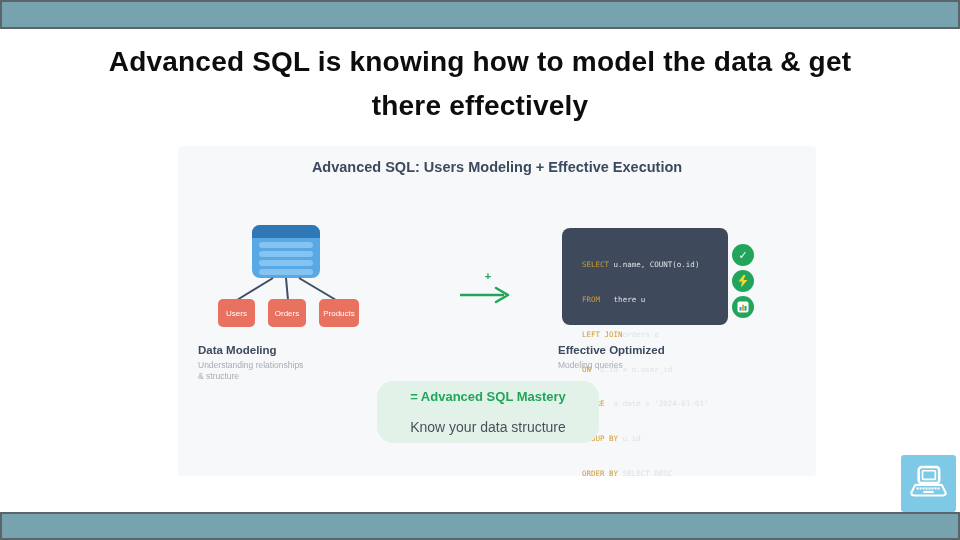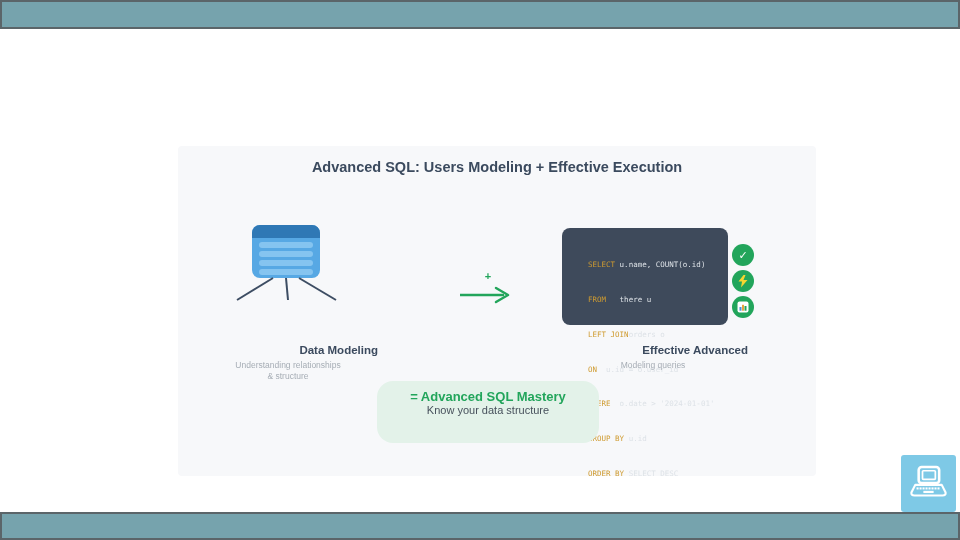--- a/index.html
+++ b/index.html
@@ -21,53 +21,57 @@
   .db-header { height:13px; background:#2f78b5; }
   .db-rows { padding:4px 7px 0 7px; }
   .db-row { height:6px; border-radius:3px; background:#85c4f0; margin-bottom:3px; }
 
   .connectors { position:absolute; left:40px; top:128px; }
 
   .entities { position:absolute; left:40px; top:153px; display:flex; gap:13px; }
   .entity { height:28px; border-radius:5px; background:#e8715f; color:#ffffff; font-size:8px; display:flex; align-items:center; justify-content:center; }
   .entity-users { width:37px; } .entity-orders { width:38px; } .entity-products { width:40px; }
 
-  .side-label { position:absolute; top:198px; text-align:right; font-size:11.5px; font-weight:bold; color:#3b4a5e; }
-  .side-sub { position:absolute; top:214px; text-align:center; font-size:8.5px; color:#a6adb5; line-height:11px; }
+  .side-label { position:absolute; top:198px; text-align:left; font-size:11.5px; font-weight:bold; color:#3b4a5e; }
+  .side-sub { position:absolute; top:214px; text-align:left; font-size:8.5px; color:#a6adb5; line-height:11px; }
   .side-sub span { display:block; }
   .left-pos { left:20px; width:180px; }
   .right-pos { left:380px; width:190px; }
 
   
   .plus-sign { position:absolute; left:295px; top:124px; width:30px; text-align:center; color:#22a55b; font-size:11px; font-weight:bold; }
   .arrow-svg { position:absolute; left:280px; top:140px; }
 
   
-  .code { position:absolute; left:384px; top:82px; width:166px; height:97px; background:#3e4a5b; border-radius:8px; padding:8px 26px; font-family:"DejaVu Sans Mono", monospace; font-size:7.5px; line-height:11.6px; color:#dde2e7; white-space:pre; }
+  .code { position:absolute; left:384px; top:82px; width:166px; height:97px; background:#3e4a5b; border-radius:8px; padding:8px 20px; font-family:"DejaVu Sans Mono", monospace; font-size:7.5px; line-height:11.6px; color:#dde2e7; white-space:pre; }
   .code .kw { color:#cf9b30; }
 
   .status-icons { position:absolute; left:554px; top:98px; display:flex; flex-direction:column; gap:4px; }
   .status-circle { width:22px; height:22px; border-radius:50%; background:#22a55b; display:flex; align-items:center; justify-content:center; color:#ffffff; font-size:11px; }
 
   
   .mastery { position:absolute; left:199px; top:235px; width:222px; height:62px; background:#e3f2e9; border-radius:16px; text-align:center; }
   .mastery-title { margin-top:8px; font-size:13px; font-weight:bold; color:#22a55b; }
-  .mastery-line { font-size:11px; color:#47515c; line-height:13px; }
+  .mastery-line { font-size:14px; color:#47515c; line-height:13px;margin-top:17px; }
   .mastery-line:first-of-type { margin-top:4px; }
 
   
   .laptop-badge { position:absolute; left:901px; top:455px; width:55px; height:57px; background:#7ec9e6; border-radius:3px; display:flex; align-items:center; justify-content:center; }
 </style>
 </head>
 <body>
 
 <div class="slide">
 
   <div class="bar bar-top"></div>
 
+  <h1 class="slide-title">
+    <span>Advanced SQL is knowing how to model the data &amp; get</span>
+    <span>there effectively</span>
+  </h1>
 
   <div class="panel">
 
     <div class="panel-title">Advanced SQL: Users Modeling + Effective Execution</div>
 
     <div class="db-icon">
       <div class="db-header"></div>
       <div class="db-rows">
         <div class="db-row"></div>
         <div class="db-row"></div>
@@ -75,20 +79,25 @@
         <div class="db-row"></div>
       </div>
     </div>
 
     <svg class="connectors" width="140" height="28">
       <line x1="55" y1="4" x2="19" y2="26" stroke="#3d4d63" stroke-width="2"></line>
       <line x1="68" y1="4" x2="70" y2="26" stroke="#3d4d63" stroke-width="2"></line>
       <line x1="81" y1="4" x2="118" y2="26" stroke="#3d4d63" stroke-width="2"></line>
     </svg>
 
+    <div class="entities">
+      <div class="entity entity-users">Users</div>
+      <div class="entity entity-orders">Orders</div>
+      <div class="entity entity-products">Products</div>
+    </div>
 
     <div class="side-label left-pos">Data Modeling</div>
     <div class="side-sub left-pos">
       <span>Understanding relationships</span>
       <span>&amp; structure</span>
     </div>
 
     <div class="plus-sign">+</div>
     <svg class="arrow-svg" width="60" height="18">
       <line x1="2" y1="9" x2="46" y2="9" stroke="#22a55b" stroke-width="2.5"></line>
@@ -117,21 +126,21 @@
       <div class="status-circle">
         <svg width="12" height="12" viewBox="0 0 12 12">
           <rect x="0.5" y="0.5" width="11" height="11" rx="2" fill="#ffffff"></rect>
           <rect x="2.5" y="6" width="2" height="3.7" fill="#4a90d9"></rect>
           <rect x="5" y="3.8" width="2" height="5.9" fill="#e8a33d"></rect>
           <rect x="7.5" y="5" width="2" height="4.7" fill="#22a55b"></rect>
         </svg>
       </div>
     </div>
 
-    <div class="side-label right-pos">Effective Advanced</div>
+    <div class="side-label right-pos">Effective Optimized</div>
     <div class="side-sub right-pos">
       <span>Modeling queries</span>
     </div>
 
     <div class="mastery">
       <div class="mastery-title">= Advanced SQL Mastery</div>
       <div class="mastery-line">Know your data structure</div>
     </div>
 
   </div>

